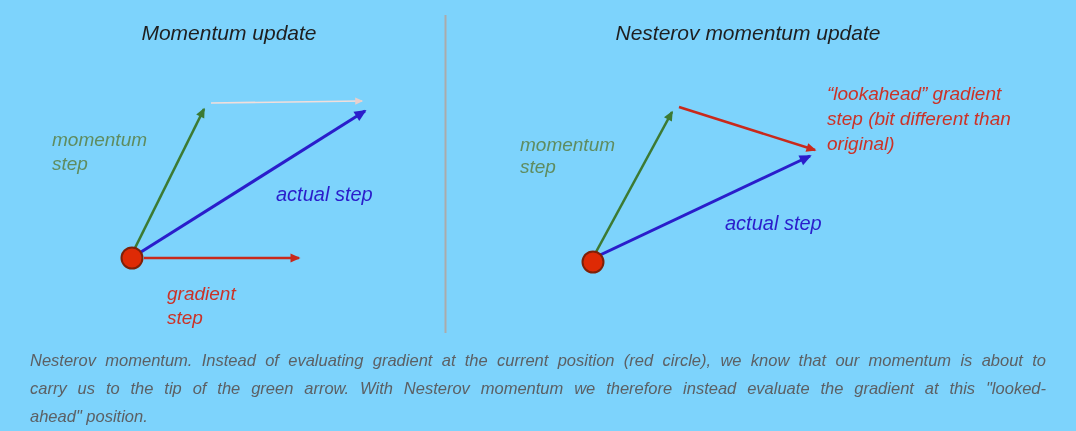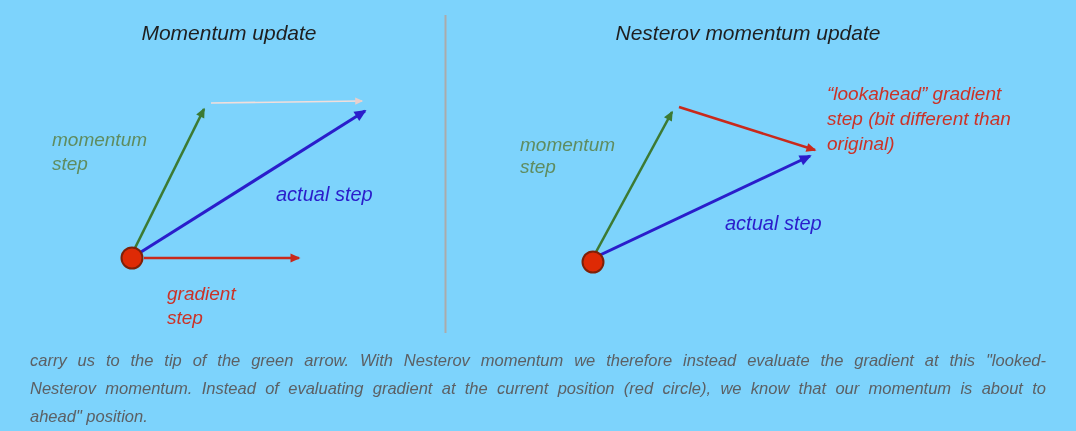--- a/index.html
+++ b/index.html
@@ -117,18 +117,18 @@
 
       <text class="svg-label-lg" x="725" y="230" fill="#2a1dcb">actual step</text>
 
       <text class="svg-label" x="827" y="100" fill="#cb3227">“lookahead” gradient</text>
       <text class="svg-label" x="827" y="125" fill="#cb3227">step (bit different than</text>
       <text class="svg-label" x="827" y="150" fill="#cb3227">original)</text>
     </g>
   </svg>
 
   <div class="caption">
+    <div class="just">Nesterov momentum. Instead of evaluating gradient at the current position (red circle), we know that our momentum is about to</div>
     <div class="just">carry us to the tip of the green arrow. With Nesterov momentum we therefore instead evaluate the gradient at this "looked-</div>
-    <div class="just">Nesterov momentum. Instead of evaluating gradient at the current position (red circle), we know that our momentum is about to</div>
     <div class="plain">ahead" position.</div>
   </div>
 
 </div>
 
 </body></html>

